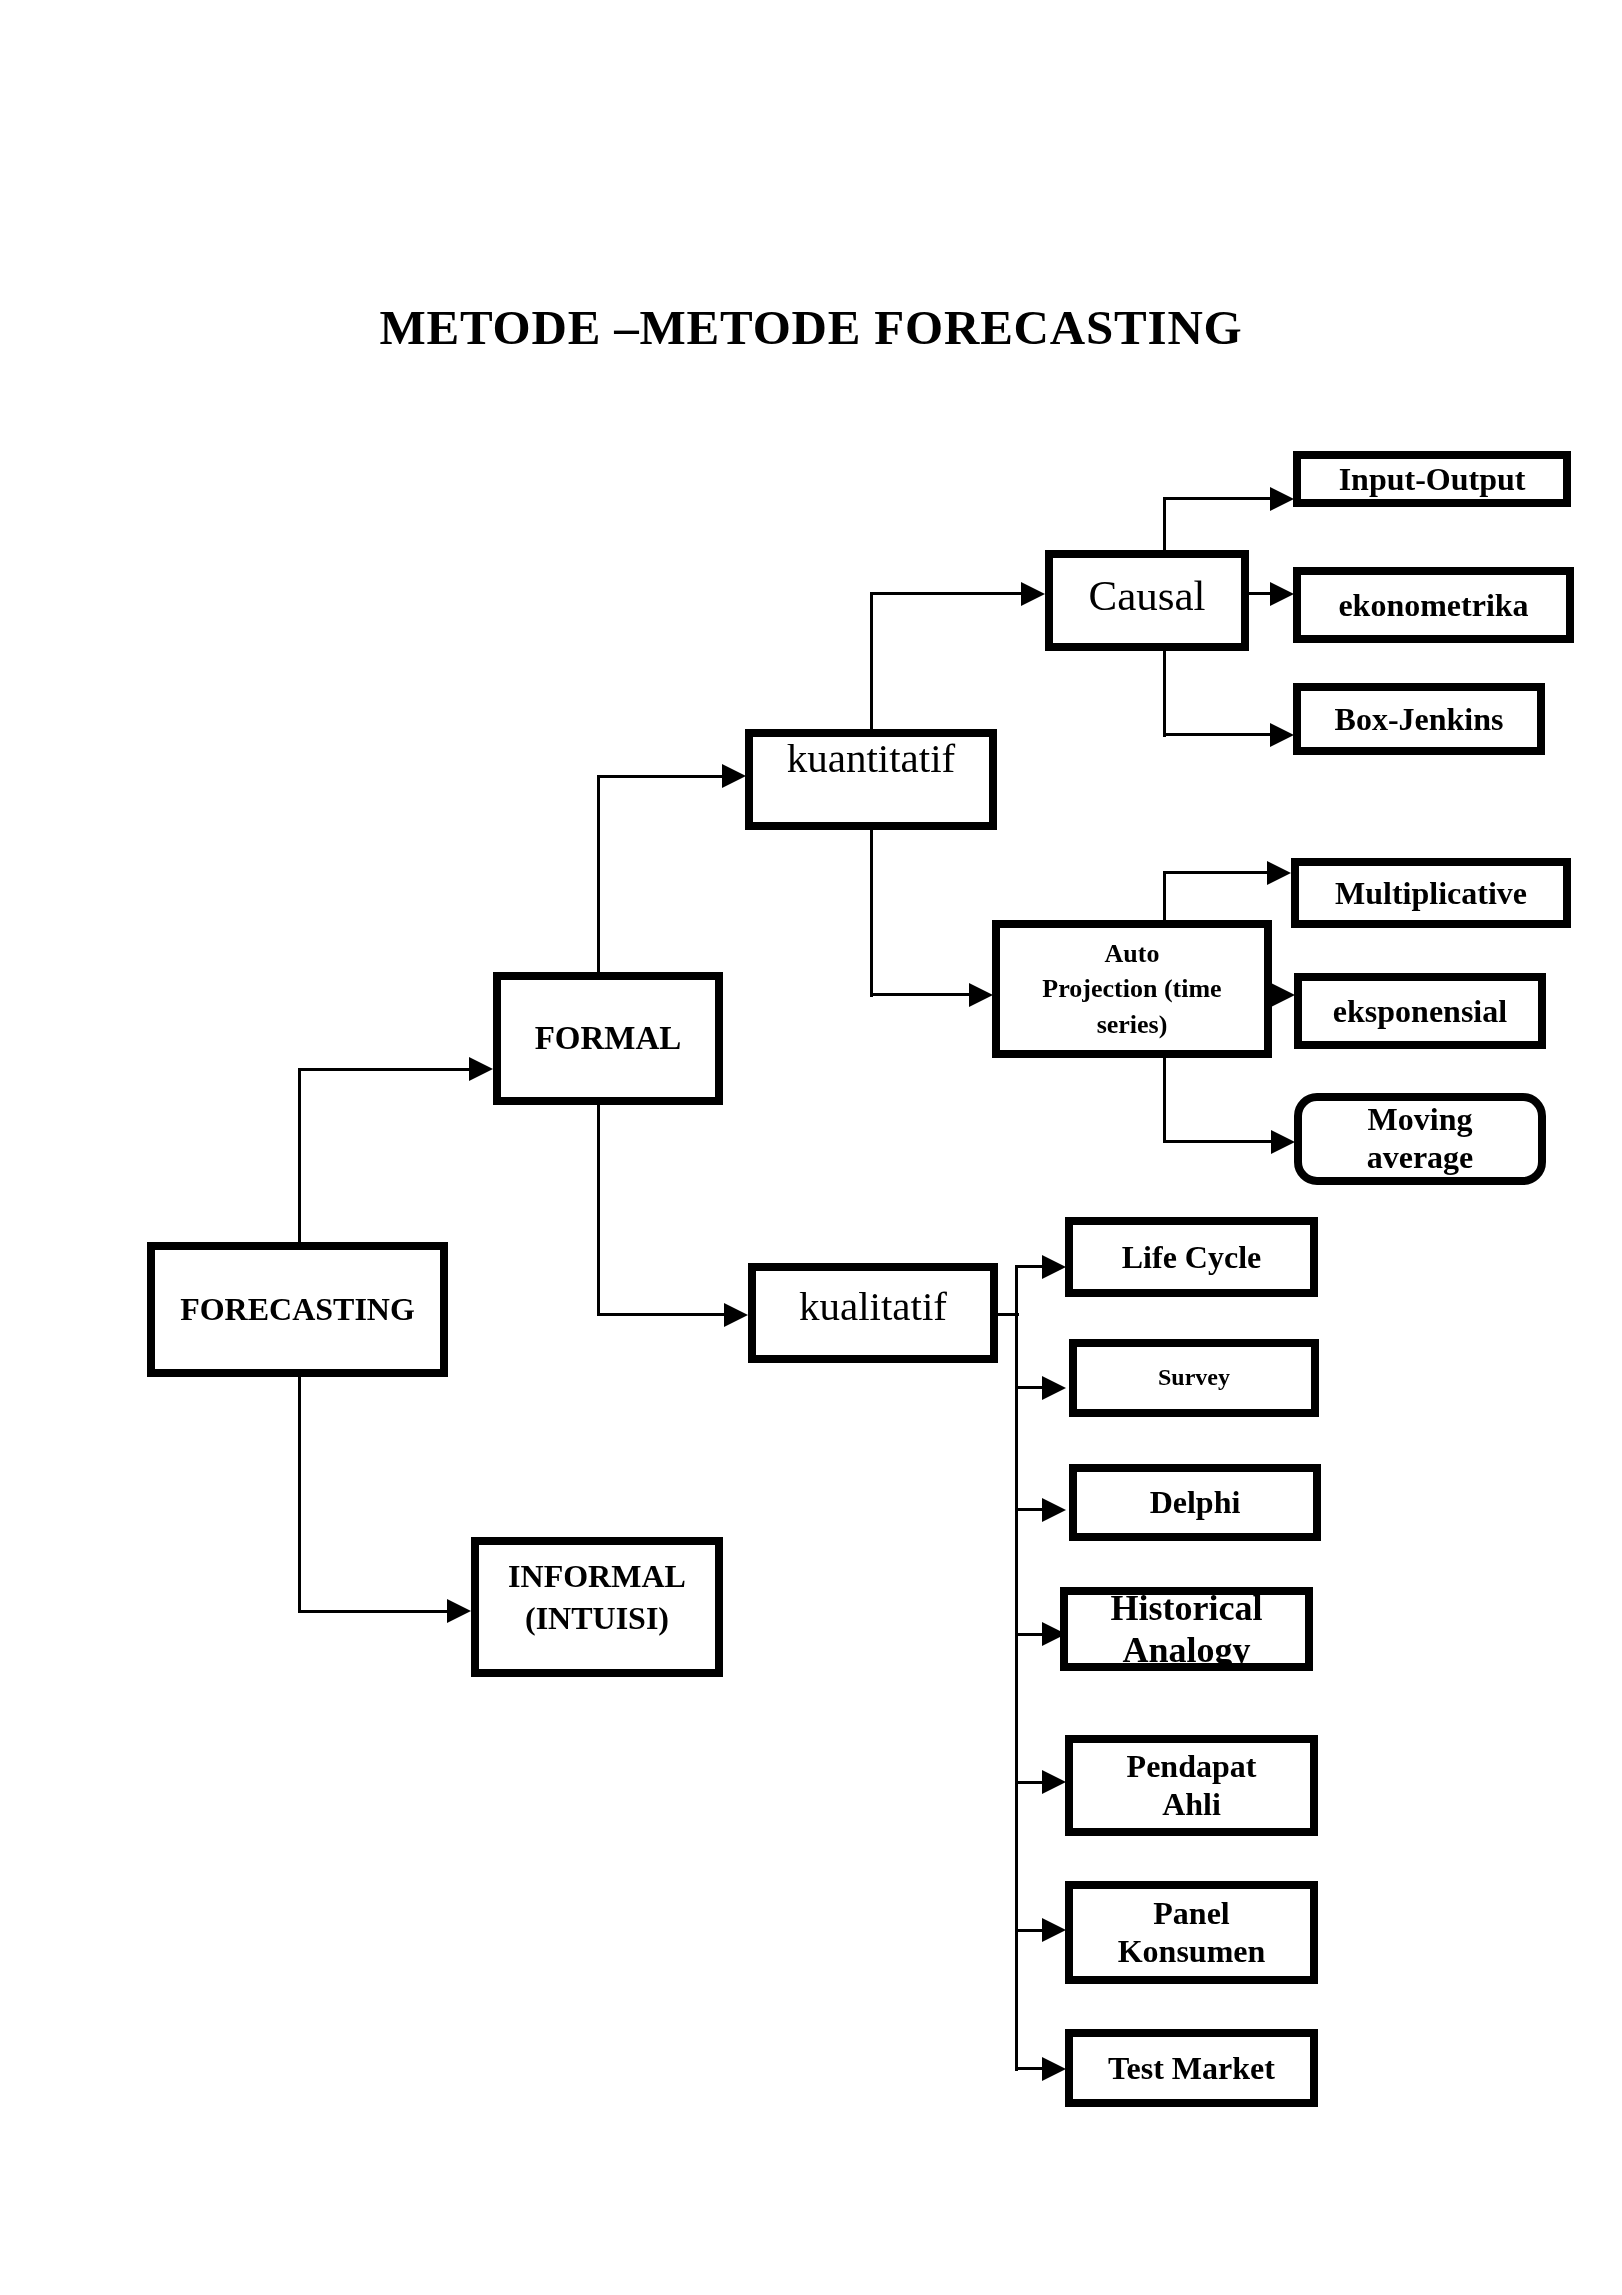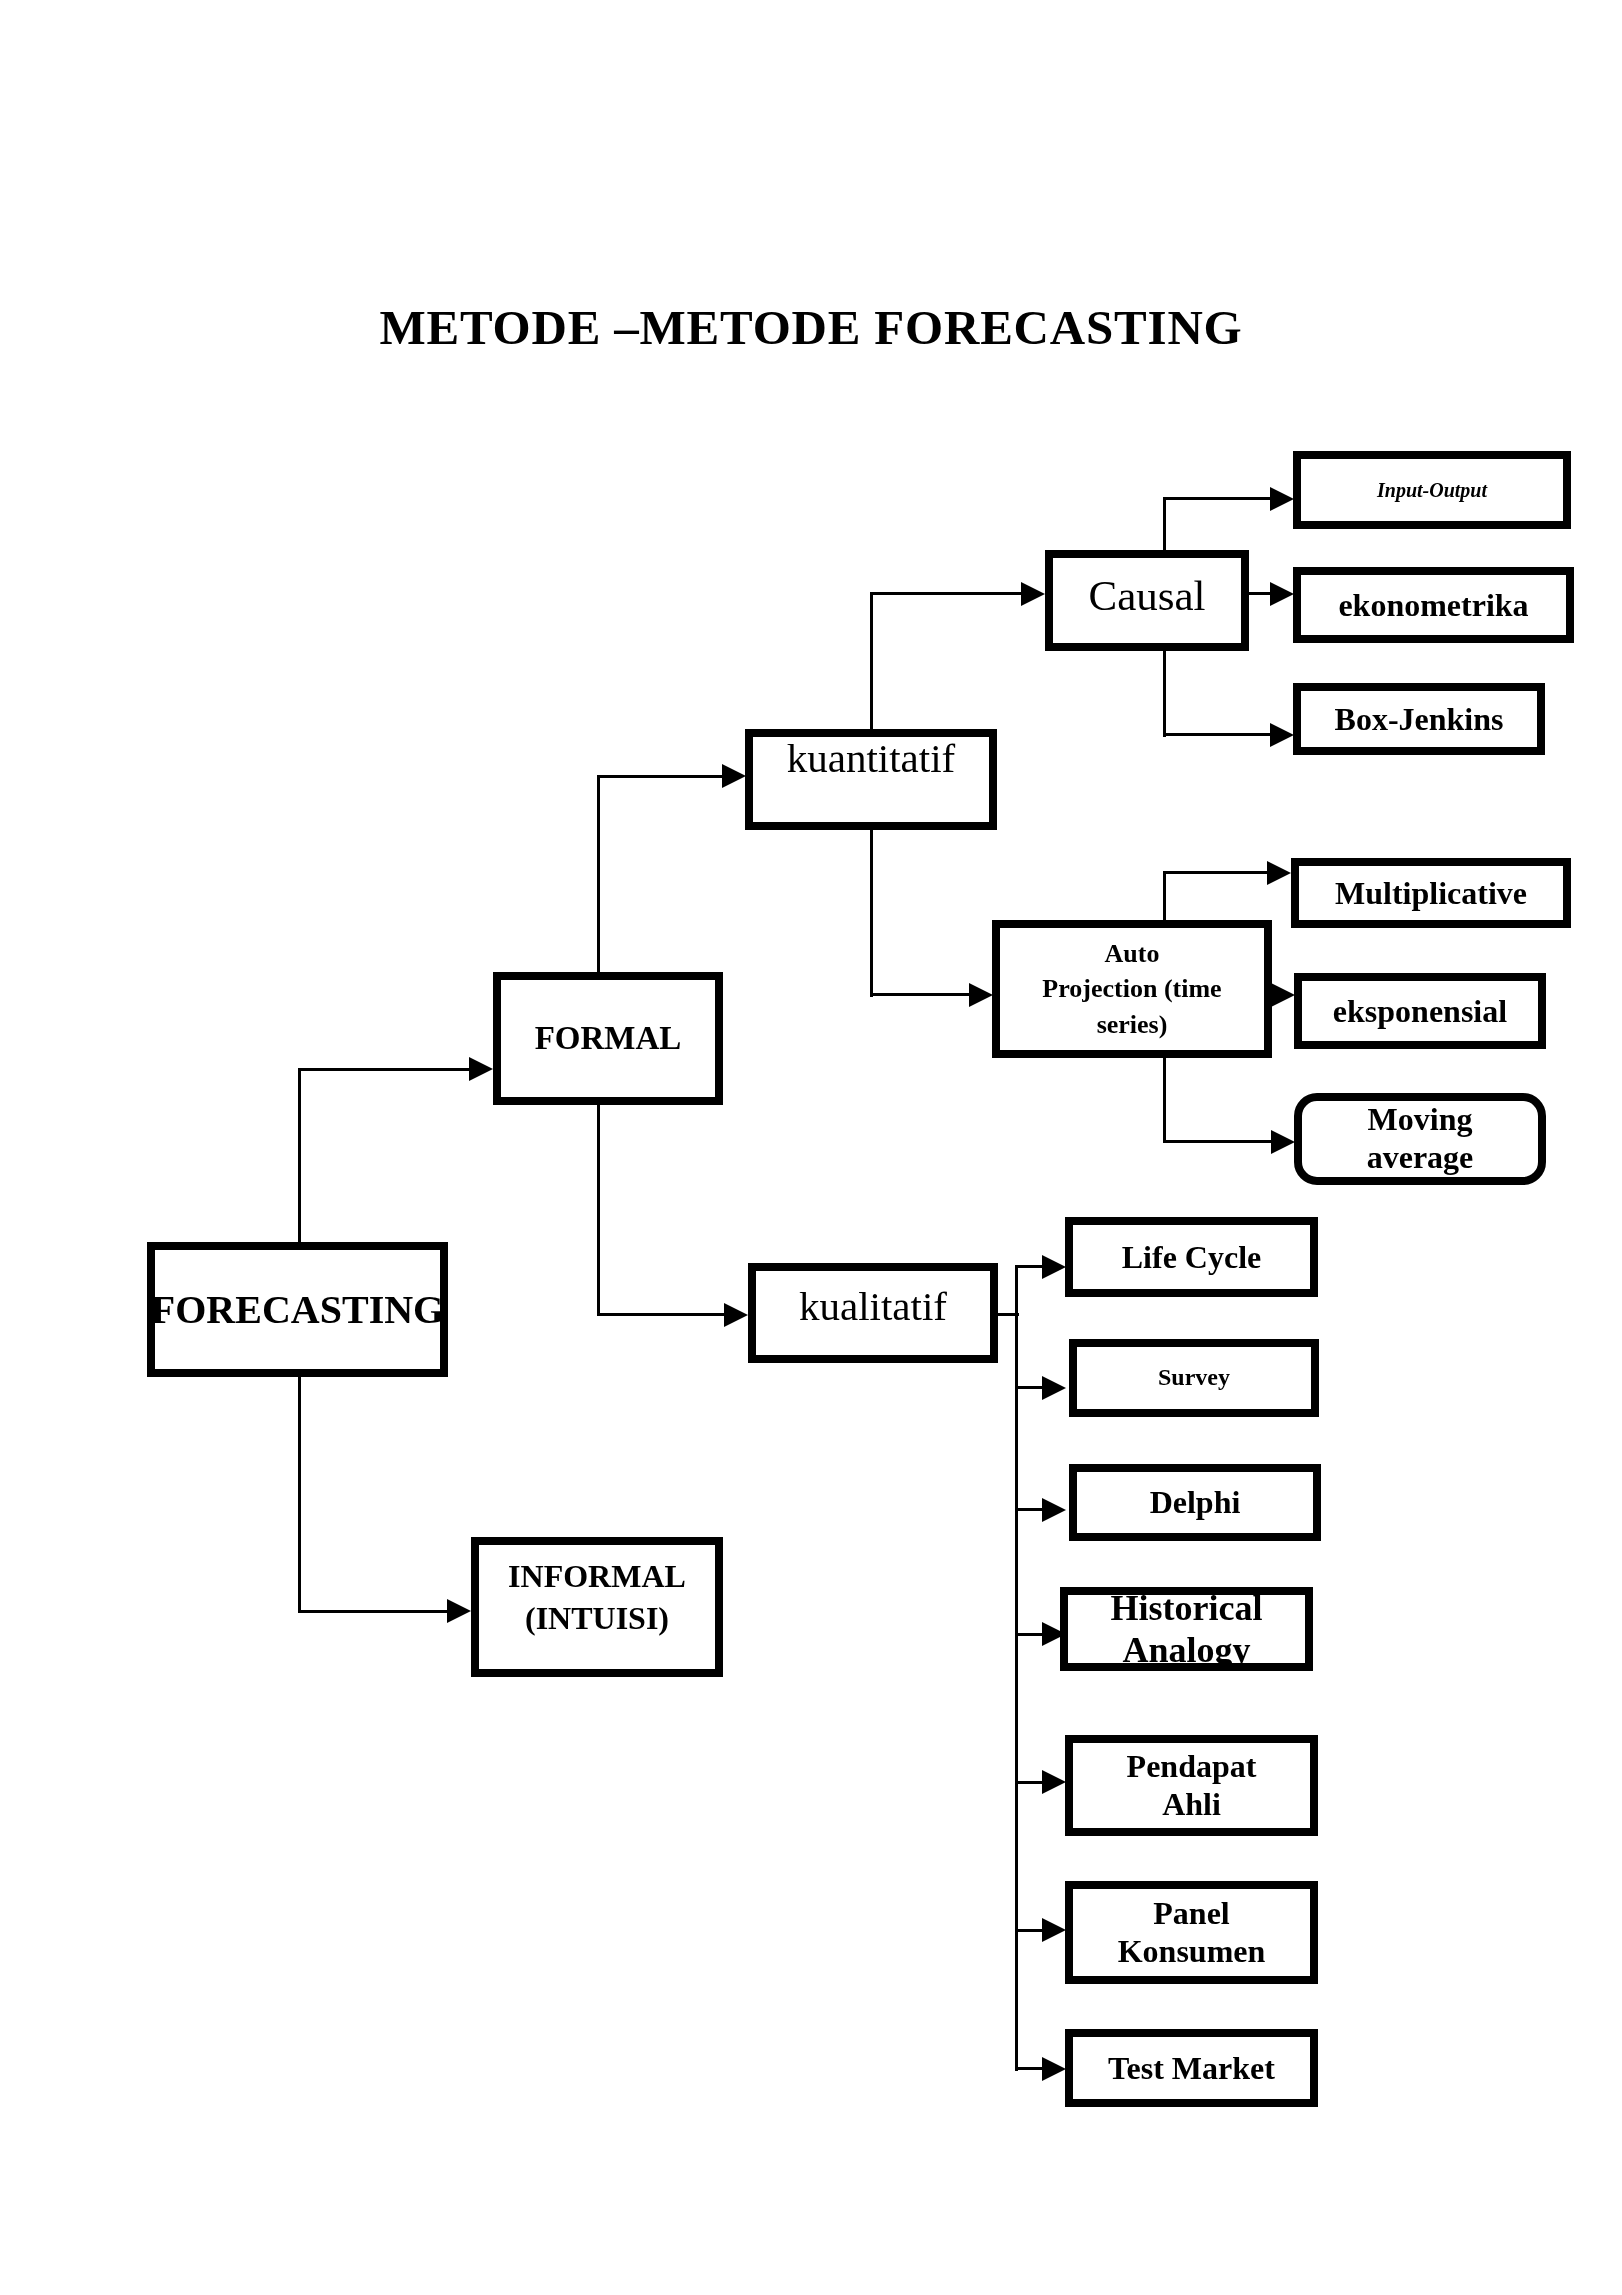--- a/index.html
+++ b/index.html
@@ -43,31 +43,31 @@
     border-top:12px solid transparent;
     border-bottom:12px solid transparent;
   }
 </style>
 </head>
 <body>
 
 <div id="canvas">
   <div class="title">METODE –METODE FORECASTING</div>
   <div id="diagram-layer">
-      <div class="node" style="left: 147px; top: 1242px; width: 301px; height: 135px; font-size: 40px; font-weight: bold;">FORECASTING</div>
+      <div class="node" style="left: 147px; top: 1242px; width: 301px; height: 135px; font-size: 32px; font-weight: bold;">FORECASTING</div>
       <div class="node" style="left: 493px; top: 972px; width: 230px; height: 133px; font-size: 33px; font-weight: bold;">FORMAL</div>
       <div class="node" style="left: 471px; top: 1537px; width: 252px; height: 140px; font-size: 32px; font-weight: bold; line-height: 1.3; padding-top: 11px; align-items: flex-start;">INFORMAL
 (INTUISI)</div>
       <div class="node" style="left: 745px; top: 729px; width: 252px; height: 101px; font-size: 41px; font-weight: normal; padding-bottom: 41px;">kuantitatif</div>
       <div class="node" style="left: 748px; top: 1263px; width: 250px; height: 100px; font-size: 41px; font-weight: normal; padding-bottom: 12.7px;">kualitatif</div>
       <div class="node" style="left: 1045px; top: 550px; width: 204px; height: 101px; font-size: 43px; font-weight: normal; padding-bottom: 9.5px;">Causal</div>
       <div class="node" style="left: 992px; top: 920px; width: 280px; height: 138px; font-size: 26px; font-weight: bold; line-height: 1.36;">Auto
 Projection (time
 series)</div>
-      <div class="node" style="left: 1293px; top: 451px; width: 278px; height: 78px; font-size: 20px; font-weight: bold; font-style: italic;">Input-Output</div>
+      <div class="node" style="left: 1293px; top: 451px; width: 278px; height: 56px; font-size: 32px; font-weight: bold;">Input-Output</div>
       <div class="node" style="left: 1293px; top: 567px; width: 281px; height: 76px; font-size: 32px; font-weight: bold;">ekonometrika</div>
       <div class="node" style="left: 1293px; top: 683px; width: 252px; height: 72px; font-size: 32px; font-weight: bold;">Box-Jenkins</div>
       <div class="node" style="left: 1291px; top: 858px; width: 280px; height: 70px; font-size: 32px; font-weight: bold;">Multiplicative</div>
       <div class="node" style="left: 1294px; top: 973px; width: 252px; height: 76px; font-size: 32px; font-weight: bold;">eksponensial</div>
       <div class="node" style="left: 1294px; top: 1093px; width: 252px; height: 92px; font-size: 32px; font-weight: bold; line-height: 1.18; border-radius: 23px;">Moving
 average</div>
       <div class="node" style="left: 1065px; top: 1217px; width: 253px; height: 80px; font-size: 32px; font-weight: bold;">Life Cycle</div>
       <div class="node" style="left: 1069px; top: 1339px; width: 250px; height: 78px; font-size: 24px; font-weight: bold;">Survey</div>
       <div class="node" style="left: 1069px; top: 1464px; width: 252px; height: 77px; font-size: 32px; font-weight: bold;">Delphi</div>
       <div class="node" style="left: 1060px; top: 1587px; width: 253px; height: 84px; font-size: 36px; font-weight: bold; line-height: 1.18;">Historical

